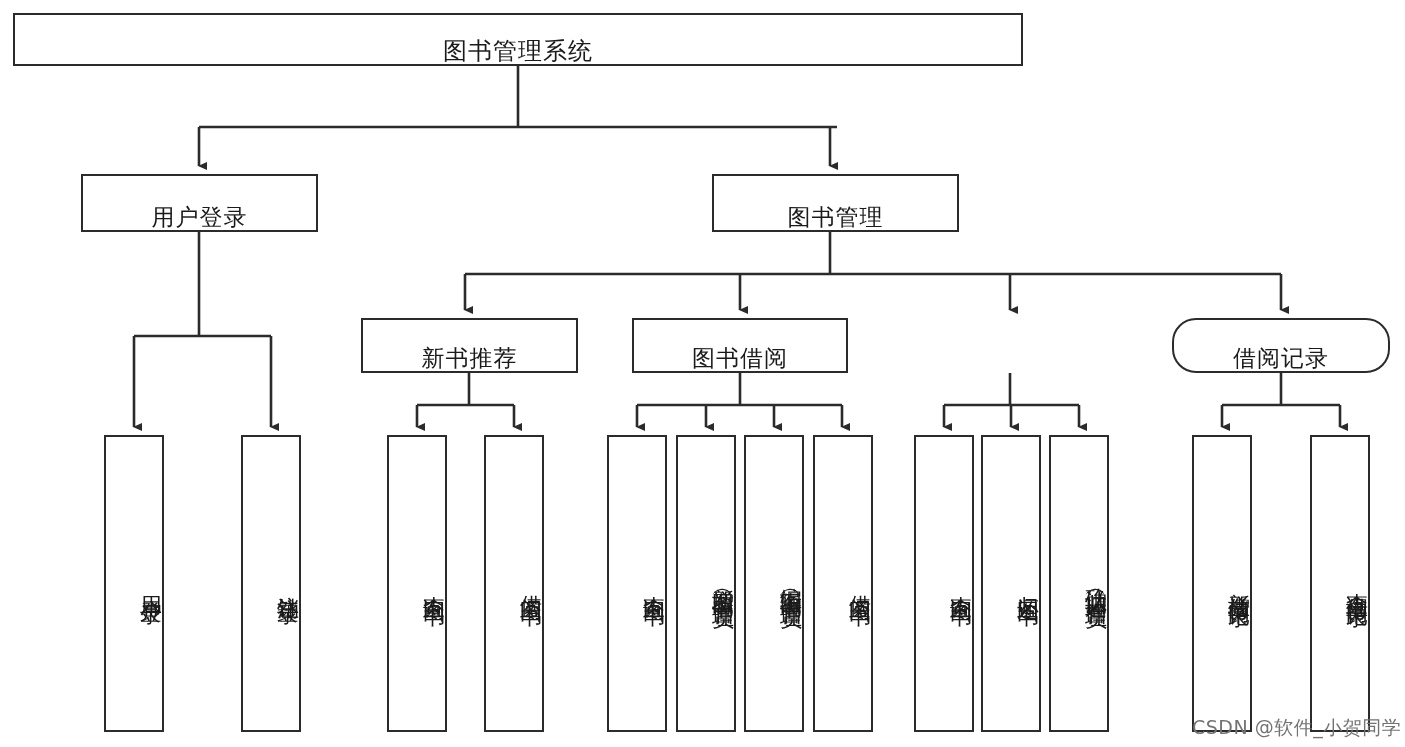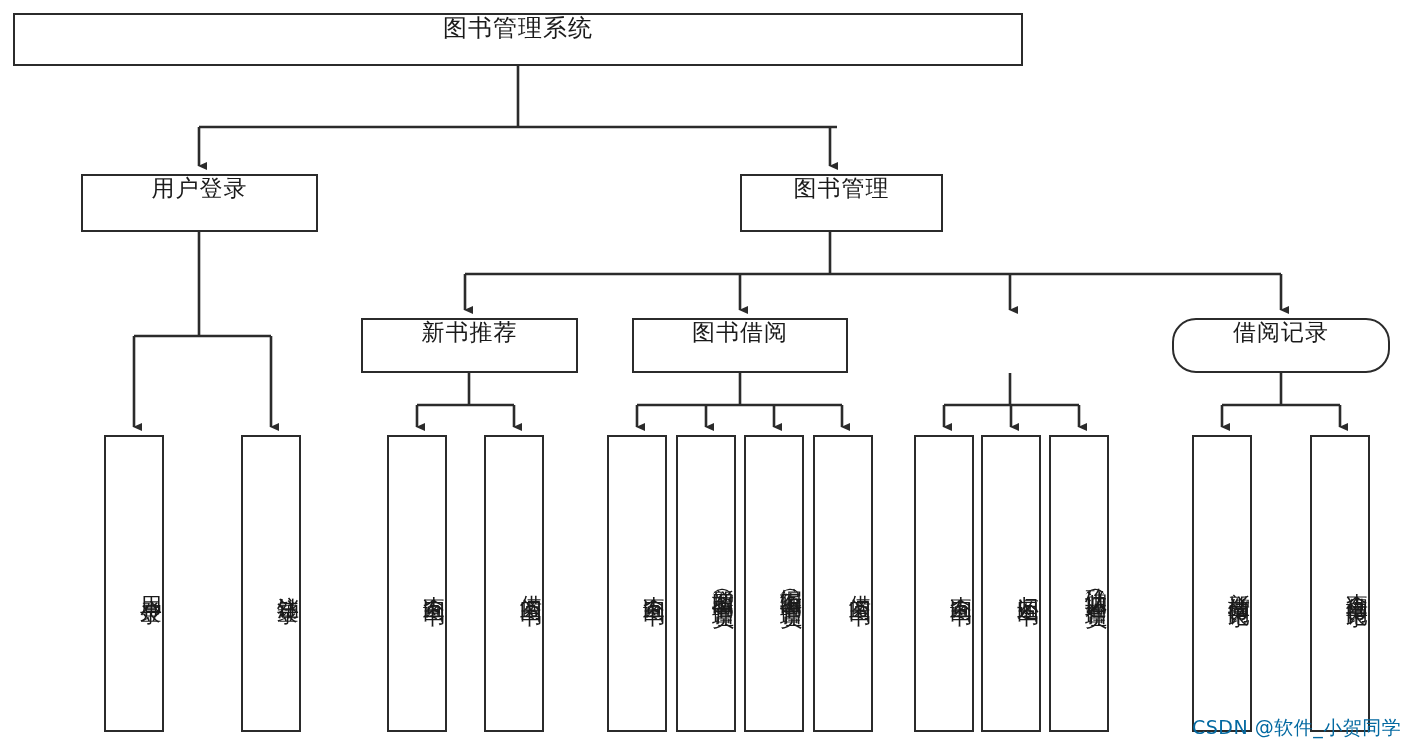--- a/index.html
+++ b/index.html
@@ -25,21 +25,21 @@
     width: 1405px;
     height: 747px;
     pointer-events: none;
   }
   .node {
     position: absolute;
     box-sizing: border-box;
     border: 2.5px solid #2b2b2b;
     background: #ffffff;
     display: flex;
-    align-items: flex-start;
+    align-items: flex-end;
     justify-content: center;
     color: #1a1a1a;
   }
   .node.horiz {
     font-size: 23px;
     letter-spacing: 1px;
     line-height: 1.1;
   }
   .node.root {
     font-size: 24px;
@@ -56,21 +56,21 @@
     justify-content: center;
   }
   .node.vert > span {
     display: block;
     writing-mode: vertical-rl;
     text-orientation: upright;
   }
   .watermark {
     position: absolute;
     font-size: 19px;
-    color: #0369a1;
+    color: #737373;
     white-space: nowrap;
     letter-spacing: 0.5px;
   }
 </style>
 </head>
 <body>
 
 <div id="canvas">
 
   <svg class="wires" viewBox="0 0 1405 747" xmlns="http://www.w3.org/2000/svg">
@@ -126,21 +126,21 @@
   </svg>
 
   <div class="node horiz root" style="left:13px; top:13px; width:1010px; height:53px;">
     <span>图书管理系统</span>
   </div>
 
   <div class="node horiz" style="left:81px; top:174px; width:237px; height:58px;">
     <span>用户登录</span>
   </div>
 
-  <div class="node horiz" style="left:740px; top:174px; width:203px; height:58px;">
+  <div class="node horiz" style="left:712px; top:174px; width:247px; height:58px;">
     <span>图书管理</span>
   </div>
 
   <div class="node horiz" style="left:361px; top:318px; width:217px; height:55px;">
     <span>新书推荐</span>
   </div>
 
   <div class="node horiz" style="left:632px; top:318px; width:216px; height:55px;">
     <span>图书借阅</span>
   </div>

